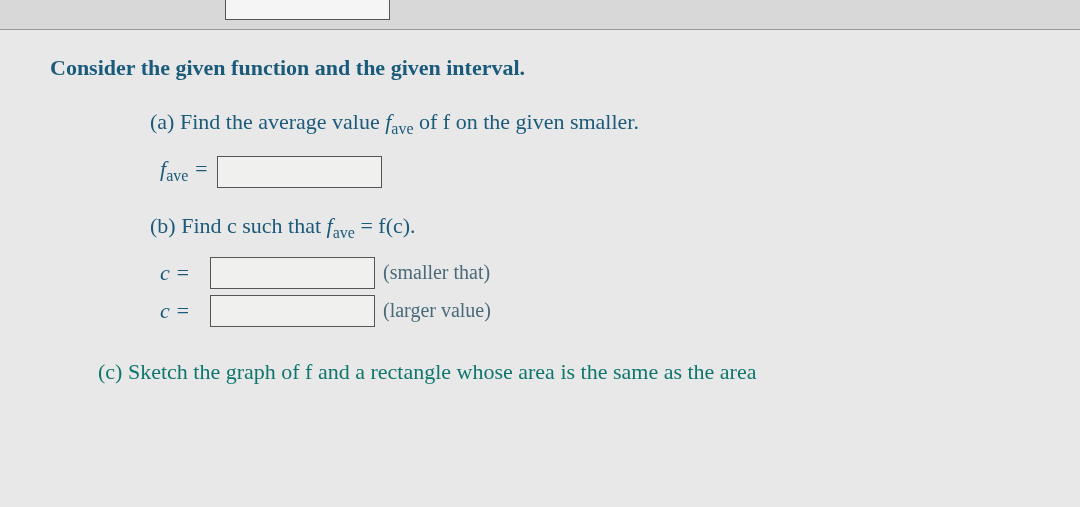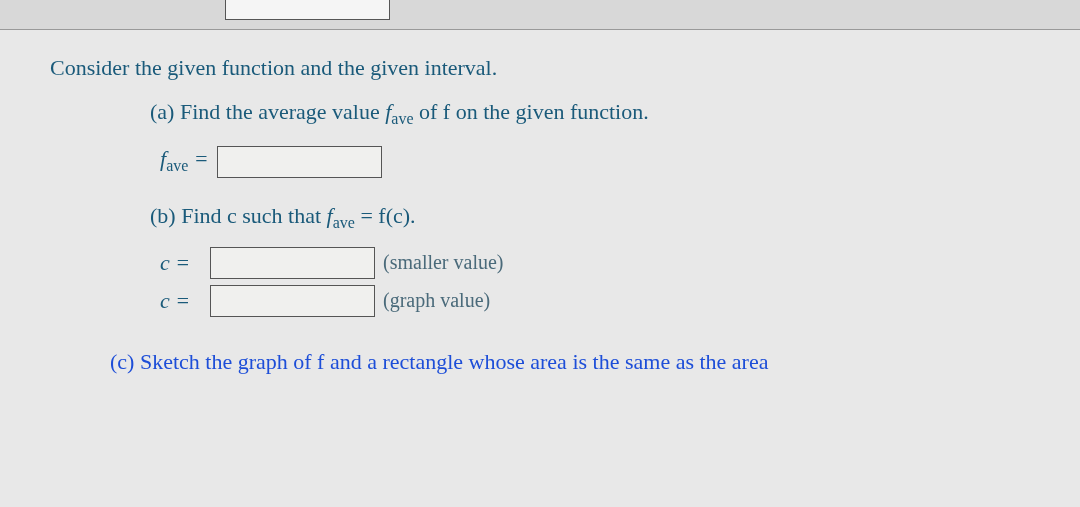--- a/index.html
+++ b/index.html
@@ -32,21 +32,22 @@
       height: 28px;
       border: 1px solid #555;
       background: #f5f5f5;
     }
     .content {
       padding: 25px 50px 0 50px;
       color: #1a5a7a;
       font-size: 22px;
     }
     .intro {
-      margin-bottom: 18px;
+      margin-bottom: 28px;
+      font-weight: bold;
     }
     .formula {
       margin-left: 120px;
       margin-bottom: 18px;
       font-style: italic;
     }
     .formula .exp {
       font-size: 14px;
       vertical-align: super;
       font-style: normal;
@@ -96,64 +97,64 @@
     .hint {
       color: #4a6a7a;
       font-size: 20px;
     }
     .part-b-q {
       margin-left: 100px;
       margin-bottom: 14px;
       margin-top: 24px;
     }
     .part-c {
-      margin-left: 60px;
+      margin-left: 48px;
       margin-top: 32px;
-      color: #1d4ed8;
+      color: #0f766e;
     }
     .italic { font-style: italic; }
   </style>
 </head>
 <body>
 
 <div class="page">
   <div class="top-strip">
     <input class="top-input" type="text" style="">
   </div>
 
   <div class="content">
 
     <div class="intro">Consider the given function and the given interval.</div>
 
 
     <div class="part">
-      <span class="part-label">(a) Find the average value </span><span class="italic">f</span><span class="sub">ave</span><span> of f on the given function.</span>
+      <span class="part-label">(a) Find the average value </span><span class="italic">f</span><span class="sub">ave</span><span> of f on the given smaller.</span>
     </div>
 
     <div class="answer-row">
       <span class="fave-label">
         <span class="italic">f</span><span class="sub">ave</span><span> =</span>
       </span>
       <input class="input-box" type="text" style="">
     </div>
 
     <div class="part-b-q">
       <span>(b) Find c such that </span><span class="italic">f</span><span class="sub">ave</span><span> = f(c).</span>
     </div>
 
     <div class="answer-row-b">
       <span class="c-label">c =</span>
       <input class="input-box" type="text" style="">
-      <span class="hint">(smaller value)</span>
+      <span class="hint">(smaller that)</span>
     </div>
 
     <div class="answer-row-b">
       <span class="c-label">c =</span>
       <input class="input-box" type="text" style="">
-      <span class="hint">(graph value)</span>
+      <span class="hint">(larger value)</span>
     </div>
 
     <div class="part-c">
       <span>(c) Sketch the graph of f and a rectangle whose area is the same as the area</span>
     </div>
 
   </div>
 </div>
 
 </body></html>

